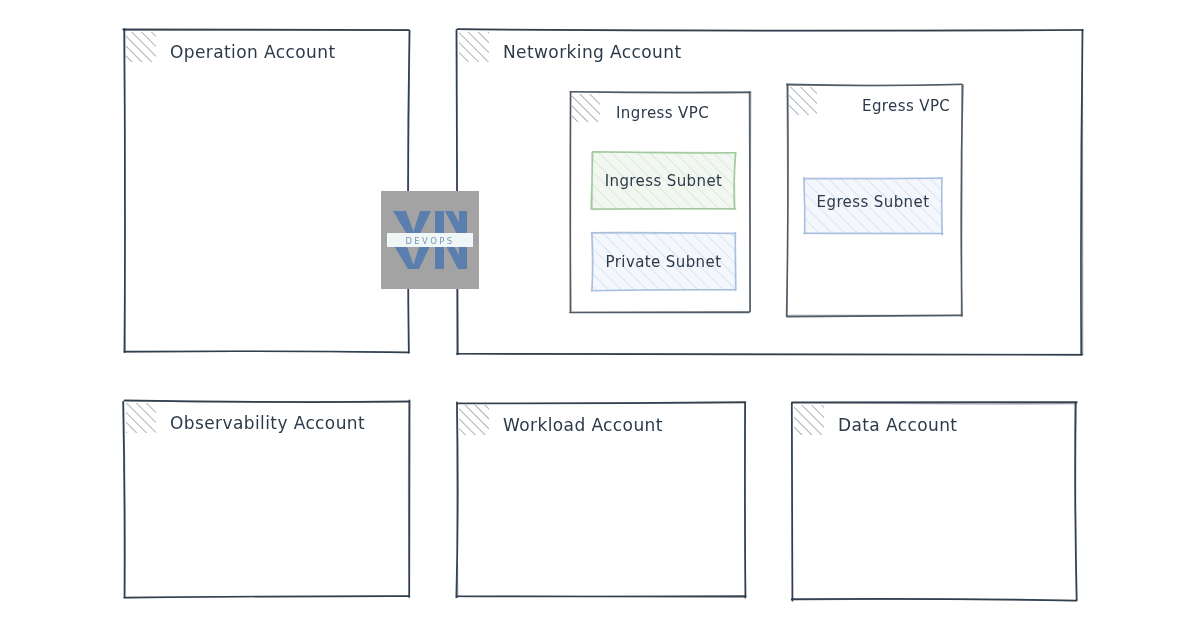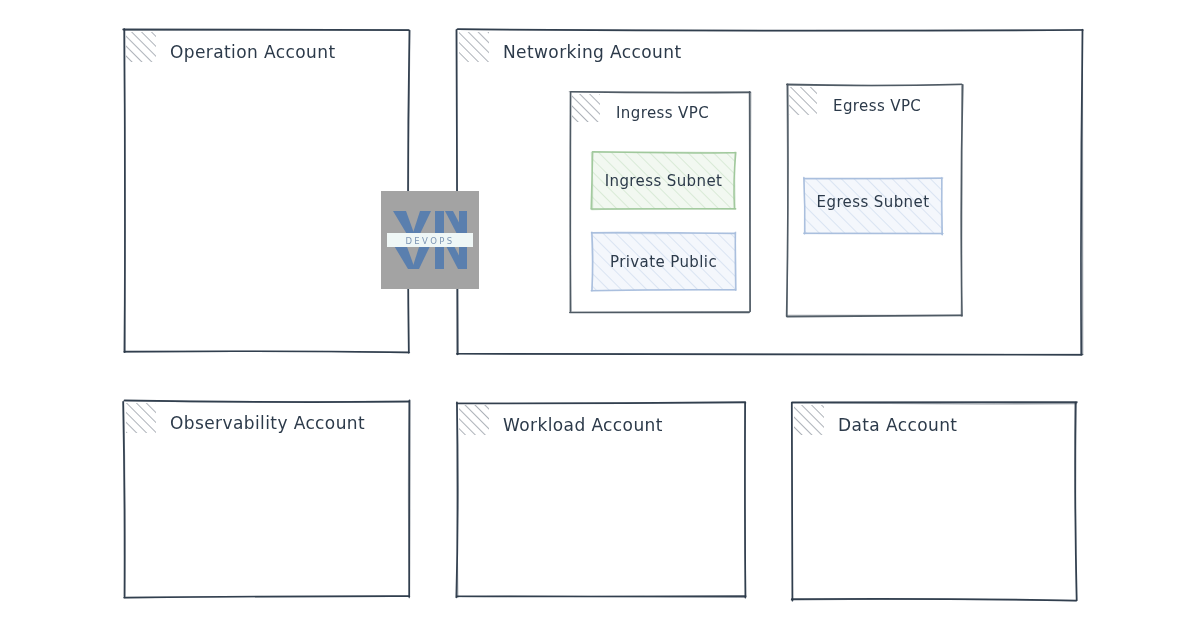--- a/index.html
+++ b/index.html
@@ -225,30 +225,30 @@
 </div>
 
 <div class="box account" style="left:457px;top:30px;width:625px;height:288px;">
   <span class="label">Networking Account</span>
 </div>
 
 <div class="box vpc" style="left:570px;top:92px;width:180px;height:220px;">
   <span class="label">Ingress VPC</span>
 </div>
 
-<div class="box vpc" style="left:787px;top:85px;width:175px;height:231px;">
+<div class="box vpc" style="left:816px;top:85px;width:175px;height:231px;">
   <span class="label">Egress VPC</span>
 </div>
 
 <div class="box subnet" style="left:592px;top:152px;width:143px;height:57px;">
   <span class="label">Ingress Subnet</span>
 </div>
 
 <div class="box subnet" style="left:592px;top:233px;width:143px;height:57px;">
-  <span class="label">Private Public</span>
+  <span class="label">Private Subnet</span>
 </div>
 
 <div class="box subnet" style="left:804px;top:178px;width:138px;height:48px;">
   <span class="label">Egress Subnet</span>
 </div>
 
 <div class="box account" style="left:124px;top:401px;width:237px;height:196px;">
   <span class="label">Observability Account</span>
 </div>
 

